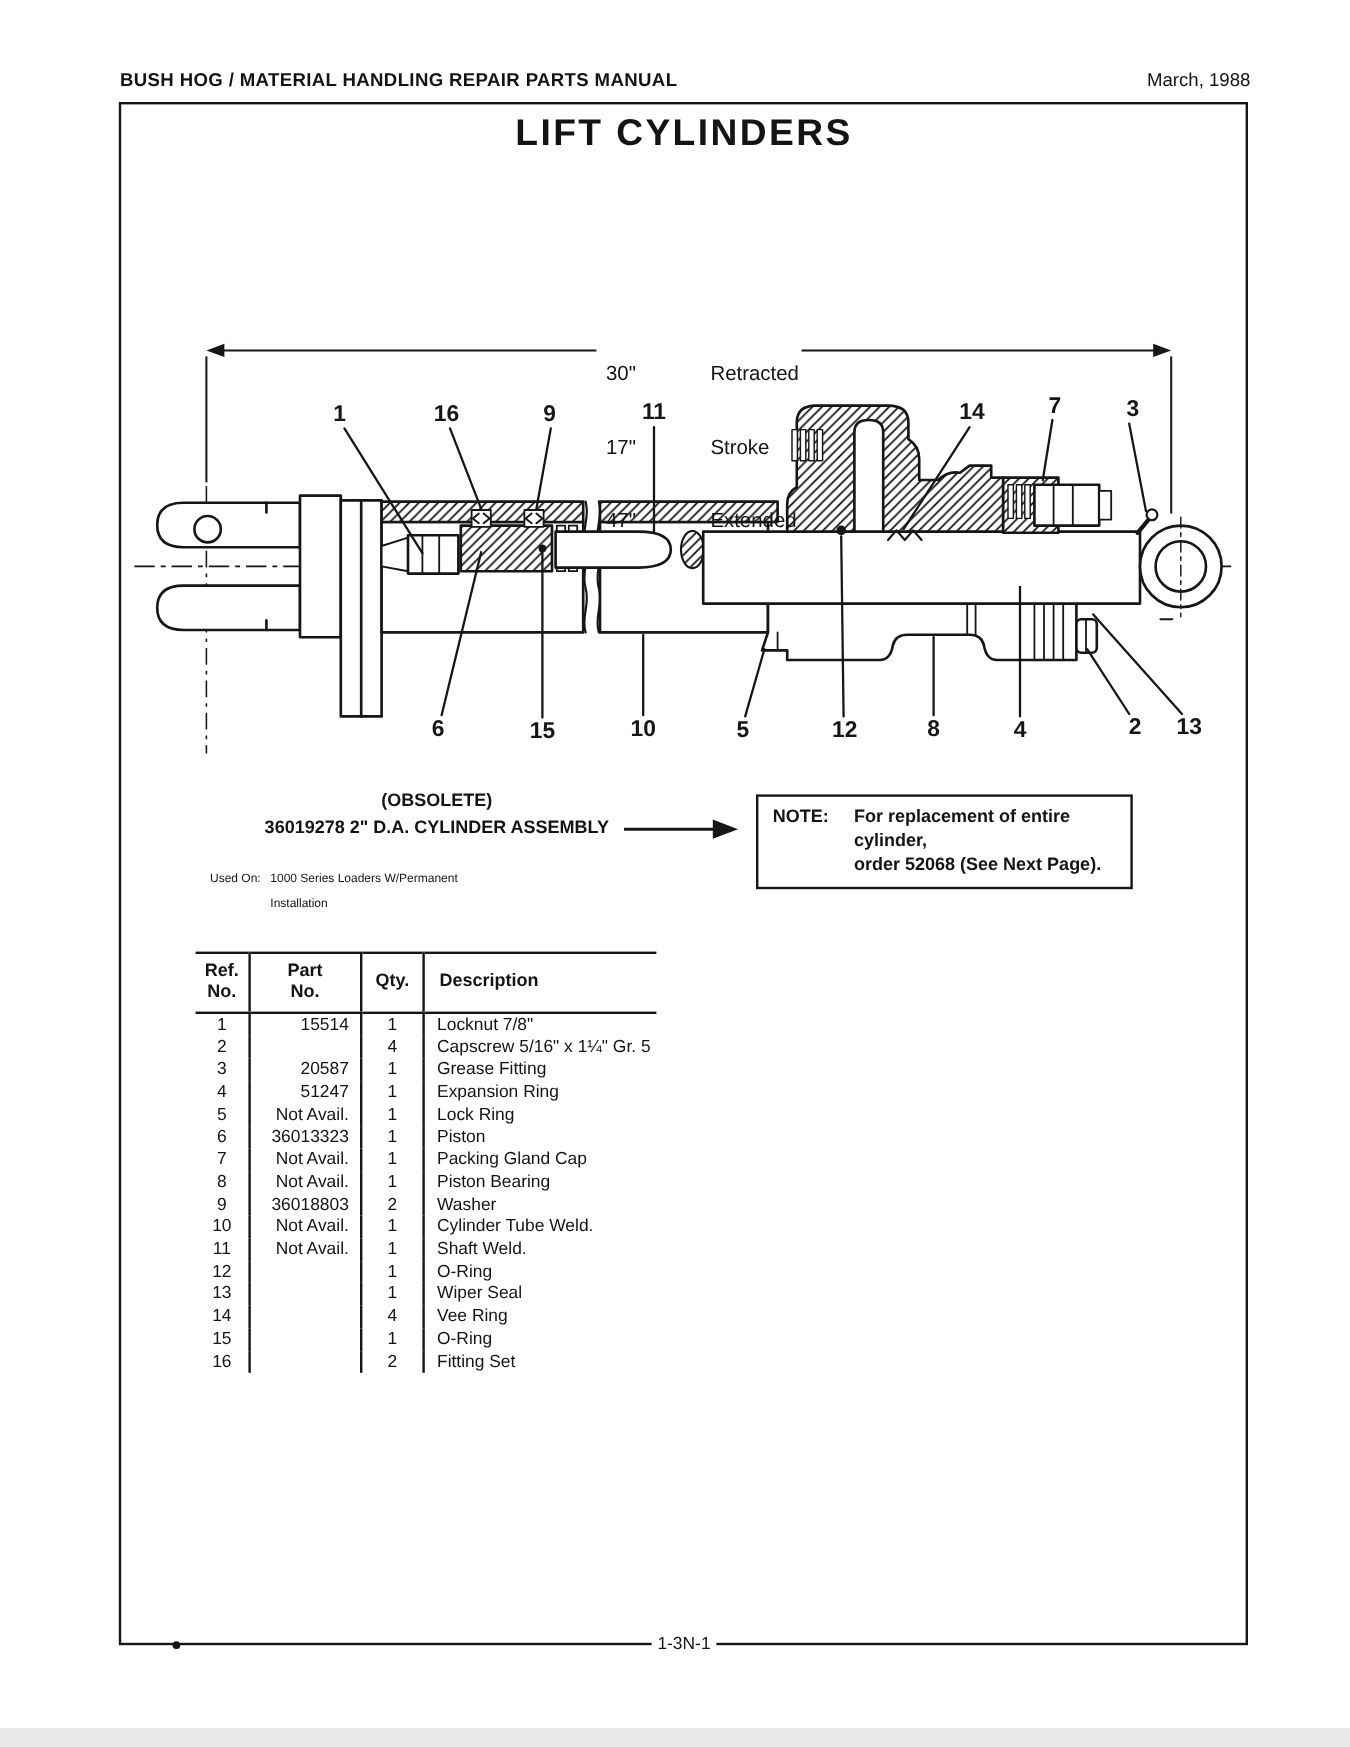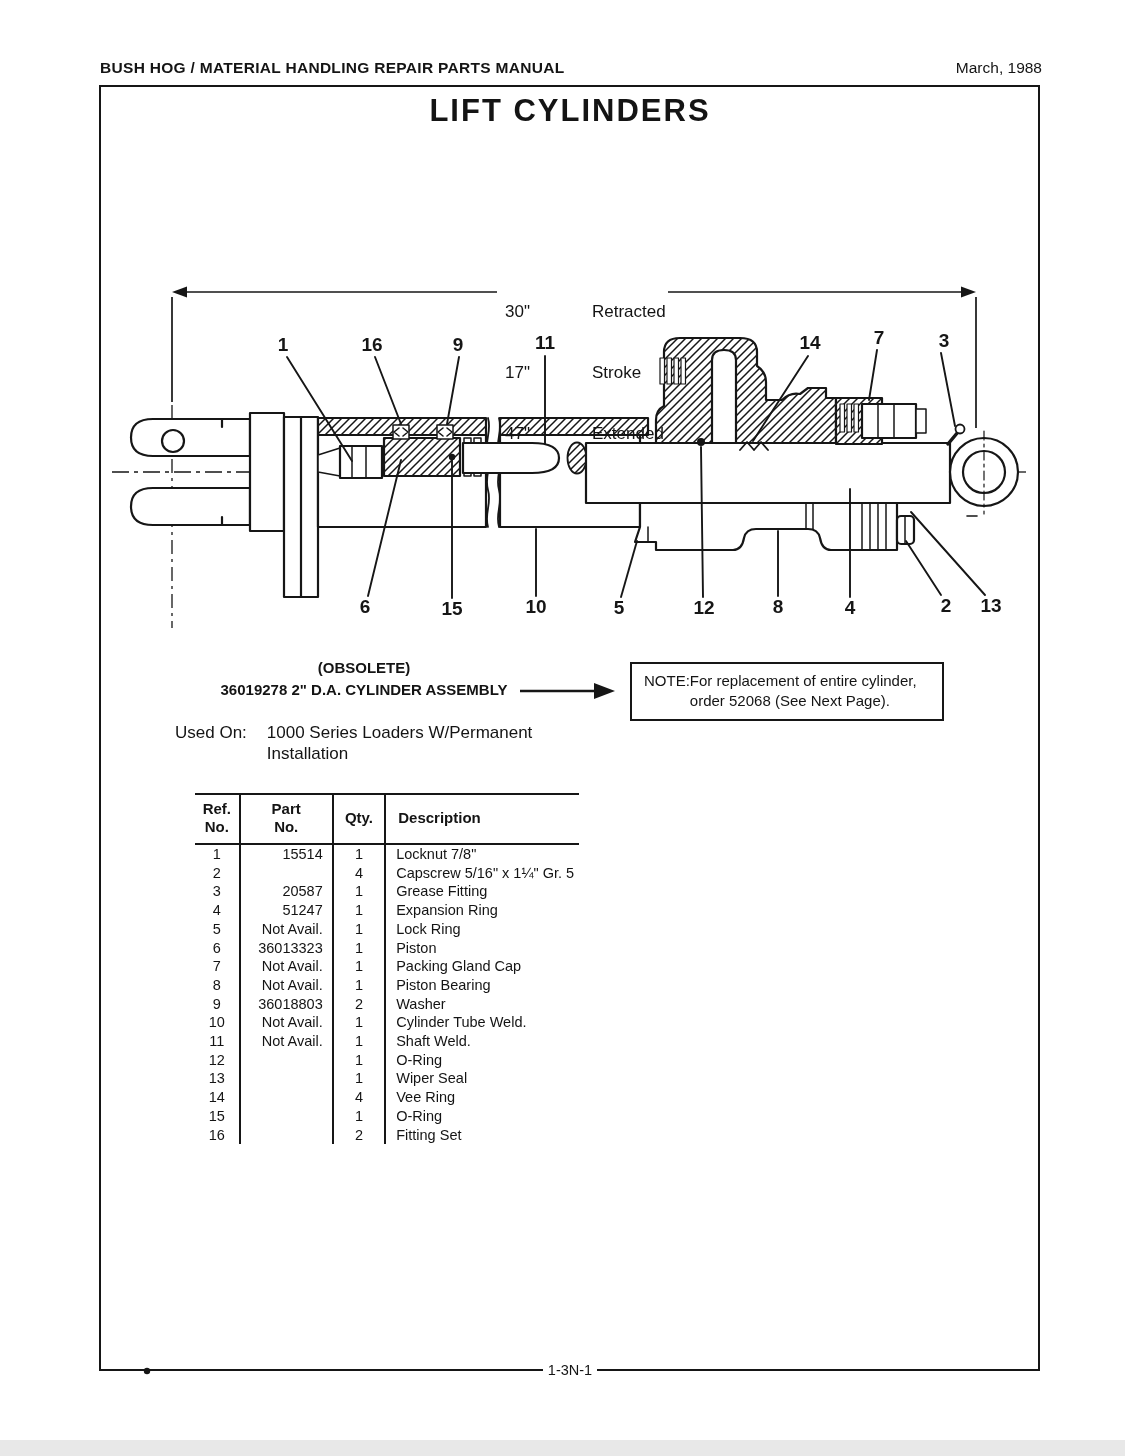--- a/index.html
+++ b/index.html
@@ -12,23 +12,23 @@
   .hdr-right{right:83px;top:59px;font-size:15.5px;}
   .title{left:100px;top:93px;width:940px;text-align:center;font-size:31px;
          font-weight:bold;letter-spacing:2px;}
   .dim-col{font-size:17px;line-height:20.4px;white-space:pre;}
   .dim-values{left:505px;top:261px;}
   .dim-labels{left:592px;top:261px;}
   .asm{left:178px;top:657px;width:372px;text-align:center;font-size:15px;
        font-weight:bold;line-height:22px;}
   .notebox{left:630px;top:662px;width:314px;border:2.5px solid #161616;
            box-sizing:border-box;padding:7px 10px 8px 12px;font-size:15px;
-           font-weight:normal;line-height:20px;display:flex;gap:0;}
-  .usedon{left:175px;top:722px;display:flex;gap:20px;font-size:17px;line-height:21px;}
-  .tablewrap{left:163px;top:793px;margin-left:32px;}
+           font-weight:bold;line-height:20px;display:flex;gap:21px;}
+  .usedon{left:175px;top:722px;display:flex;gap:8px;font-size:10px;line-height:21px;}
+  .tablewrap{left:163px;top:793px;}
   table.parts{border-collapse:collapse;width:384px;border-top:2px solid #161616;}
   table.parts th{font-size:15px;font-weight:bold;padding:5px 4px 7px;
                  border-bottom:2px solid #161616;vertical-align:middle;line-height:18px;}
   table.parts th+th, table.parts td+td{border-left:2px solid #161616;}
   table.parts td{font-size:14.5px;line-height:18.7px;padding:0;}
   td.col-ref{width:45px;text-align:center;}
   td.col-part{width:85px;text-align:right;padding-right:9px !important;}
   td.col-qty{width:53px;text-align:center;}
   td.col-desc{width:199px;text-align:left;padding-left:10px !important;}
   tr.bold-row td{font-weight:bold;}

